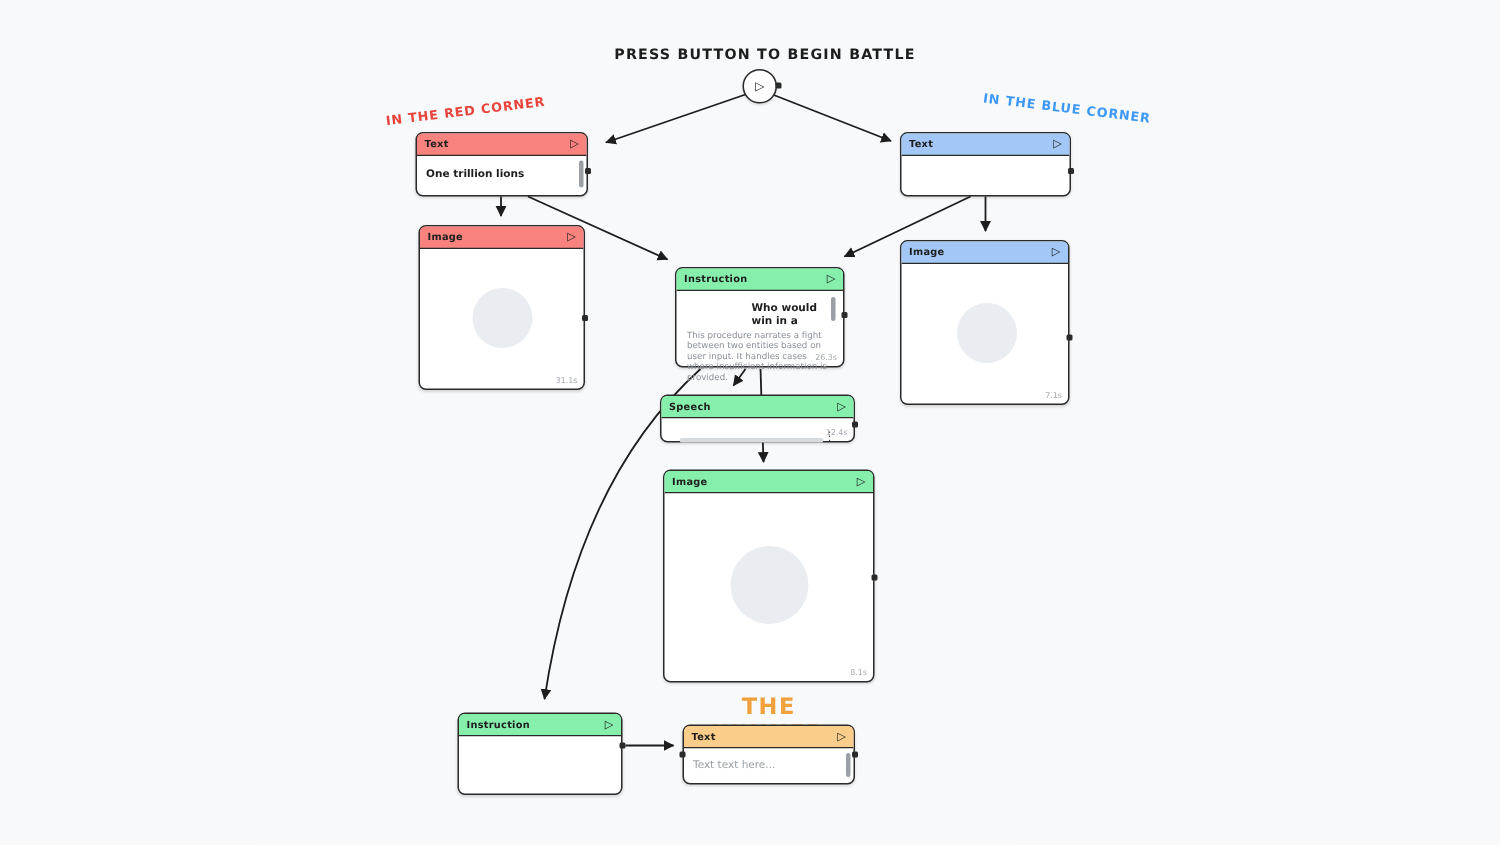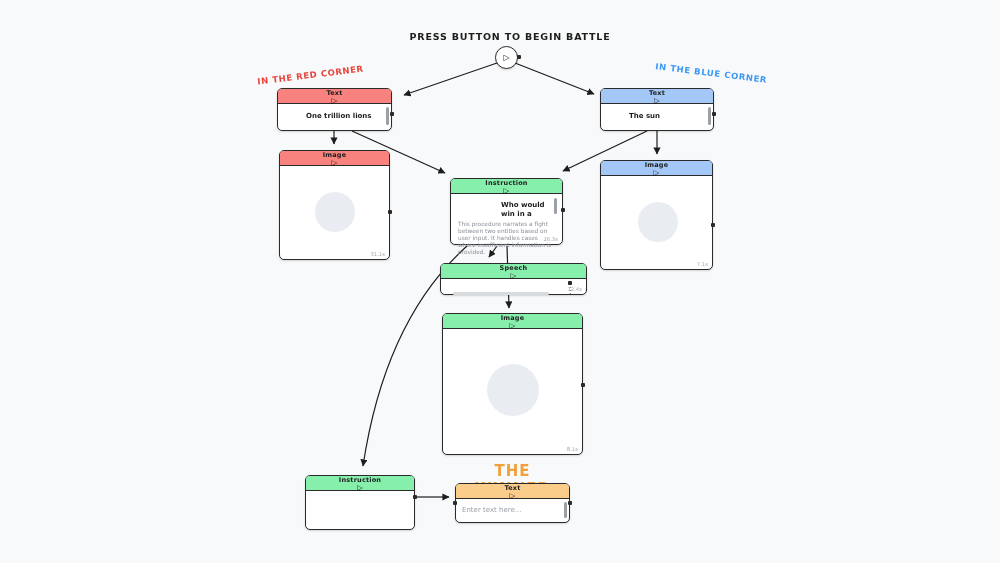--- a/index.html
+++ b/index.html
@@ -32,32 +32,31 @@
   }
 
   .node {
     position:absolute; background:#fff; border:1.2px solid #2a2a2a;
     border-radius:5px; box-shadow:0 1px 2px rgba(0,0,0,.15); box-sizing:border-box;
   }
   .node-header {
     height:15px; display:flex; align-items:center; justify-content:space-between;
     padding:0 5px; border-bottom:1.2px solid #2a2a2a; border-radius:3.5px 3.5px 0 0;
     box-sizing:border-box;
-    flex-direction:column;
   }
   .node-header .hlabel { font-size:6.5px; font-weight:bold; letter-spacing:0.2px; }
   .node-header .play { font-size:7.5px; line-height:1; cursor:pointer; }
   .node-body { position:relative; height:calc(100% - 15px); }
 
   .hdr-red    { background:#f8827d; }
   .hdr-blue   { background:#a3c8f7; }
   .hdr-orange { background:#fbcd8b; }
   .hdr-white  { background:#86efac; }
 
-  .body-text { font-size:7px; font-weight:bold; padding:8px 6px 0 6px;margin-left:22px; }
+  .body-text { font-size:7px; font-weight:bold; padding:8px 6px 0 6px; }
   .placeholder-text { font-size:7px; color:#9aa0a6; padding:7px 6px 0 6px; }
 
   .inst-title { font-size:7px; font-weight:bold; padding:7px 7px 0 7px; line-height:9px; max-height:17px; overflow:hidden;margin-left:43px; }
   .inst-desc  { font-size:5.8px; color:#8a8f98; padding:3px 7px 0 7px; line-height:7px; }
 
   .scrollbar { position:absolute; right:2px; width:3px; background:#9aa0a6; border-radius:2px; }
   .duration  { position:absolute; right:4px; bottom:2px; font-size:5.3px; color:#a6abb2; }
 
   .img-circle { position:absolute; border-radius:50%; background:#e9edf2; }
 
@@ -111,24 +110,20 @@
       <div class="scrollbar" style="top:3px; height:18px;"></div>
     </div>
   </div>
   <div class="port" style="left:390px; top:112px;"></div>
 
   <div class="node" style="left:600px; top:88px; width:114px; height:43px;">
     <div class="node-header hdr-blue">
       <span class="hlabel">Text</span>
       <span class="play">▷</span>
     </div>
-    <div class="node-body">
-      <div class="body-text">The sun</div>
-      <div class="scrollbar" style="top:3px; height:18px;"></div>
-    </div>
   </div>
   <div class="port" style="left:712px; top:112px;"></div>
 
   <div class="node" style="left:279px; top:150px; width:111px; height:110px;">
     <div class="node-header hdr-red">
       <span class="hlabel">Image</span>
       <span class="play">▷</span>
     </div>
     <div class="node-body">
       <div class="img-circle" style="left:35px; top:26px; width:40px; height:40px;"></div>
@@ -156,21 +151,21 @@
     </div>
     <div class="node-body">
       <div class="inst-title">Who would win in a fight? Narrate the fight!</div>
       <div class="inst-desc">This procedure narrates a fight between two entities based on user input. It handles cases where insufficient information is provided.</div>
       <div class="scrollbar" style="top:4px; height:16px; right:5px;"></div>
       <div class="duration">26.3s</div>
     </div>
   </div>
   <div class="port" style="left:561px; top:208px;"></div>
 
-  <div class="node" style="left:440px; top:263px; width:147px; height:32px;">
+  <div class="node" style="left:440px; top:263px; width:130px; height:32px;">
     <div class="node-header hdr-white">
       <span class="hlabel">Speech</span>
       <span class="play">▷</span>
     </div>
     <div class="node-body">
       <div class="speech-track"></div>
       <div class="kebab">⋮</div>
       <div class="duration">12.4s</div>
     </div>
   </div>
@@ -195,20 +190,20 @@
     </div>
   </div>
   <div class="port" style="left:413px; top:495px;"></div>
 
   <div class="node" style="left:455px; top:483px; width:115px; height:40px;">
     <div class="node-header hdr-orange">
       <span class="hlabel">Text</span>
       <span class="play">▷</span>
     </div>
     <div class="node-body">
-      <div class="placeholder-text">Enter text here...</div>
+      <div class="placeholder-text">Text text here...</div>
       <div class="scrollbar" style="top:3px; height:16px;"></div>
     </div>
   </div>
   <div class="port" style="left:453px; top:501px;"></div>
   <div class="port" style="left:568px; top:501px;"></div>
 
 </div>
 
 </body></html>

